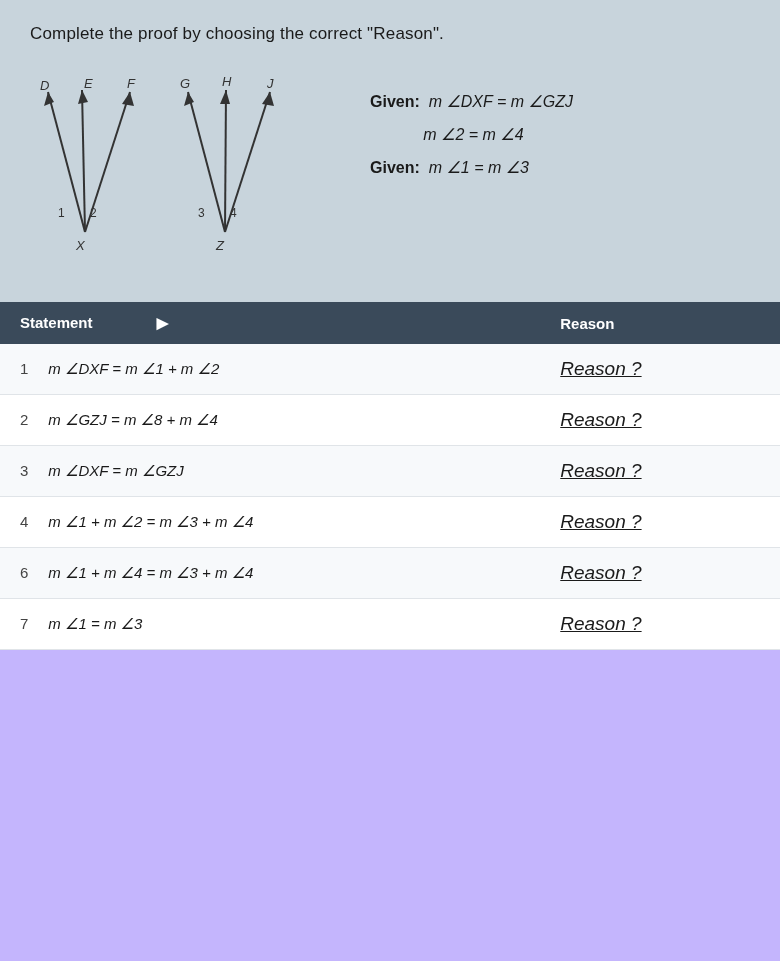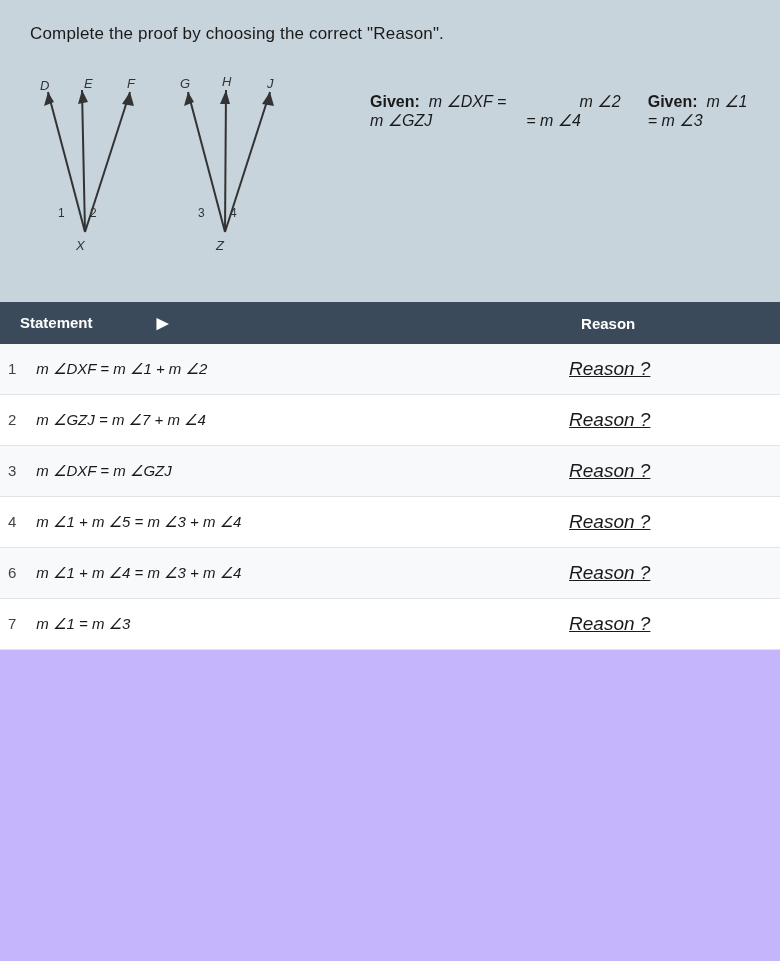--- a/index.html
+++ b/index.html
@@ -36,21 +36,21 @@
 
     .diagram-svg {
       width: 320px;
       height: 220px;
     }
 
     .given-area {
       flex: 1;
       padding-top: 30px;
       display: flex;
-      flex-direction: row;
+      flex-direction: column;
       gap: 14px;
     }
 
     .given-line {
       font-size: 16px;
       color: #1a1a1a;
       font-style: italic;
     }
 
     .given-label {
@@ -88,21 +88,21 @@
     .proof-table tbody tr {
       border-bottom: 1px solid #e0e4e8;
       background: #fff;
     }
 
     .proof-table tbody tr:nth-child(odd) {
       background: #f7f9fb;
     }
 
     .proof-table tbody td {
-      padding: 14px 8px;
+      padding: 14px 20px;
       font-size: 15px;
       color: #1a1a1a;
       vertical-align: middle;
     }
 
     .row-num {
       font-weight: 500;
       color: #444;
       min-width: 20px;
       display: inline-block;
@@ -203,29 +203,29 @@
           <span>Reason</span>
         </th>
       </tr>
     </thead>
     <tbody id="proof-tbody">
     <tr>
           <td><span class="row-num">1</span>&nbsp;&nbsp;<span class="statement-text">m ∠DXF = m ∠1 + m ∠2</span></td>
           <td><span class="reason-link">Reason ?</span></td>
         </tr>
         <tr>
-          <td><span class="row-num">2</span>&nbsp;&nbsp;<span class="statement-text">m ∠GZJ = m ∠7 + m ∠4</span></td>
+          <td><span class="row-num">2</span>&nbsp;&nbsp;<span class="statement-text">m ∠GZJ = m ∠8 + m ∠4</span></td>
           <td><span class="reason-link">Reason ?</span></td>
         </tr>
         <tr>
           <td><span class="row-num">3</span>&nbsp;&nbsp;<span class="statement-text">m ∠DXF = m ∠GZJ</span></td>
           <td><span class="reason-link">Reason ?</span></td>
         </tr>
         <tr>
-          <td><span class="row-num">4</span>&nbsp;&nbsp;<span class="statement-text">m ∠1 + m ∠5 = m ∠3 + m ∠4</span></td>
+          <td><span class="row-num">4</span>&nbsp;&nbsp;<span class="statement-text">m ∠1 + m ∠2 = m ∠3 + m ∠4</span></td>
           <td><span class="reason-link">Reason ?</span></td>
         </tr>
         <tr>
           <td><span class="row-num">6</span>&nbsp;&nbsp;<span class="statement-text">m ∠1 + m ∠4 = m ∠3 + m ∠4</span></td>
           <td><span class="reason-link">Reason ?</span></td>
         </tr>
         <tr>
           <td><span class="row-num">7</span>&nbsp;&nbsp;<span class="statement-text">m ∠1 = m ∠3</span></td>
           <td><span class="reason-link">Reason ?</span></td>
         </tr>

